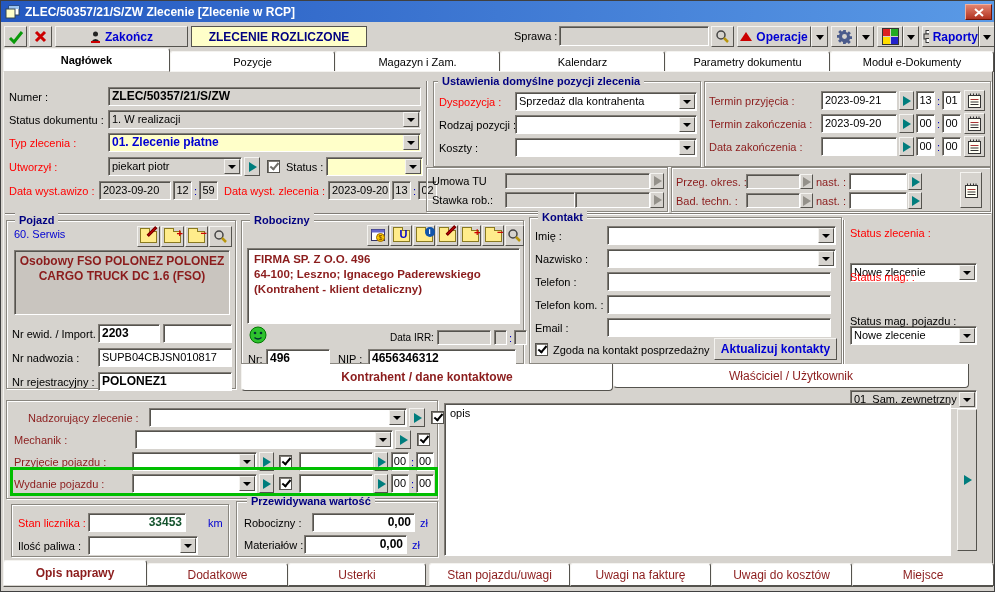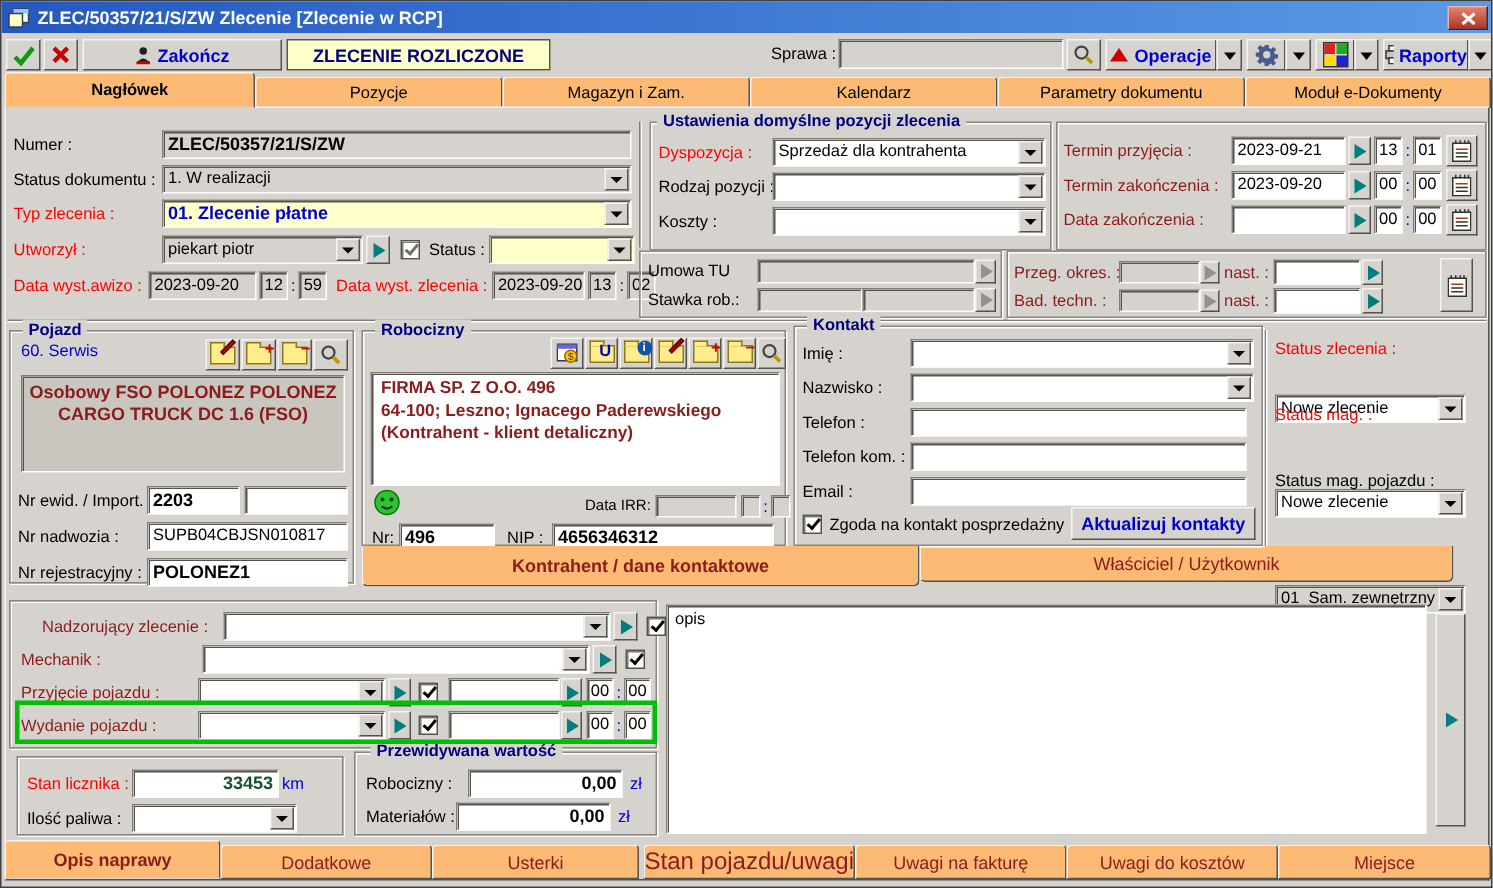--- a/index.html
+++ b/index.html
@@ -24,21 +24,21 @@
 .ab::after{content:"";width:0;height:0;border-left:8px solid #007D7D;border-top:5px solid transparent;border-bottom:5px solid transparent;margin-left:1px}
 .ab.dis::after{border-left-color:#94918A}
 .cb{width:13px;height:13px;background:#fff;border:1px solid #55534E;box-shadow:inset 1px 1px 0 #807C76;position:relative;flex:none}
 .cb.on::after{content:"";position:absolute;left:2px;top:2px;width:7px;height:3px;border-left:2px solid #000;border-bottom:2px solid #000;transform:rotate(-50deg)}
 .cb.on.gy::after{border-color:#6F6D68}
 .tbox{width:20px;text-align:center;flex:none;padding:1px 0}
 .colon{color:#0000C8;padding:0 2px;font-size:11px}
 .colon::after{content:":"}
 .group{position:absolute;border:1px solid #8A8780;box-shadow:inset 1px 1px 0 #FFF,1px 1px 0 #FFF}
 .legend{position:absolute;top:-8px;left:8px;background:#D6D3CE;padding:0 4px;font-size:11px;font-weight:bold;color:#000080;line-height:15px;white-space:nowrap}
-.tab{position:absolute;display:flex;align-items:center;justify-content:center;font-size:11px;background:#fdba74;border:1px solid;border-color:#F4F3F0 #55534E #55534E #F4F3F0;border-radius:3px 3px 0 0;white-space:nowrap}
+.tab{position:absolute;display:flex;align-items:center;justify-content:center;font-size:11px;background:#ffffff;border:1px solid;border-color:#F4F3F0 #55534E #55534E #F4F3F0;border-radius:3px 3px 0 0;white-space:nowrap}
 .tab.bottomside{border-radius:0 0 4px 4px;border-top:none}
 .groove-h{position:absolute;height:2px;border-top:1px solid #807C76;border-bottom:1px solid #FFF}
 .groove-v{position:absolute;width:2px;border-left:1px solid #807C76;border-right:1px solid #FFF}
 .titlebar{position:absolute;left:0;top:0;width:995px;height:21px;background:linear-gradient(90deg,#2458C0,#5A9AE6);display:flex;align-items:center;padding:0 4px;color:#fff;font-weight:bold;font-size:12px;gap:5px}
 .closebtn{position:absolute;right:4px;top:3px;width:27px;height:16px;background:linear-gradient(#E2836F,#B23321);border:1px solid;border-color:#F0B0A0 #701508 #701508 #F0B0A0;display:flex;align-items:center;justify-content:center}
 .panel{position:absolute;left:2px;top:70px;width:990px;height:516px;border:1px solid;border-color:#F4F3F0 #55534E #55534E #F4F3F0;background:#D6D3CE}
 .folder{width:17px;height:12px;background:#FFEC8B;border:1px solid #8A7A20;position:relative;flex:none}
 .folder::before{content:"";position:absolute;left:-1px;top:-4px;width:8px;height:3px;background:#FFEC8B;border:1px solid #8A7A20;border-bottom:none}
 .fsym{position:absolute;right:-3px;top:-4px;font-size:11px;font-weight:bold;line-height:11px}
 .pencil{position:absolute;right:-2px;top:-2px;width:12px;height:3px;background:#C00;transform:rotate(-45deg);border:1px solid #600}
@@ -486,21 +486,21 @@
       <span class="colon"></span>
       <div class="fld tbox" style="width:18px">00</div>
     </div>
   </div>
   <div class="abs" style="left:9px;top:466px;width:428px;height:29px;border:3px solid #00BE00;z-index:10;pointer-events:none"></div>
 
   <div class="group" style="left:10px;top:503px;width:218px;height:53px">
     <div class="frow" style="left:6px;top:8px;width:206px">
       <span class="lab r" style="width:70px">Stan licznika :</span>
       <div class="fld valblue" style="width:98px">33453</div>
-      <span class="lab blue" style="margin-left:2px">km</span>
+      <span class="lab blue" style="margin-left:22px">km</span>
     </div>
     <div class="frow" style="left:6px;top:31px;width:206px">
       <span class="lab" style="width:70px">Ilość paliwa :</span>
       <div class="fld combo" style="width:110px"><span></span><span class="dd"></span></div>
     </div>
   </div>
 
   <div class="group" style="left:235px;top:500px;width:202px;height:56px">
     <span class="legend" style="left:10px">Przewidywana wartość</span>
     <div class="frow" style="left:7px;top:11px;width:190px">
@@ -514,18 +514,18 @@
       <span class="lab blue" style="margin-left:5px">zł</span>
     </div>
   </div>
 
   <div class="opisbox" style="left:443px;top:402px;width:507px;height:153px">opis</div>
   <div class="btn ab abs" style="left:956px;top:408px;width:20px;height:142px"></div>
 
   <div class="tab bold m" style="left:2px;top:559px;width:144px;height:26px;z-index:3;font-size:12px;border-bottom:1px solid #D6D3CE">Opis naprawy</div>
   <div class="tab m" style="left:146px;top:562px;width:141px;height:23px;font-size:12px">Dodatkowe</div>
   <div class="tab m" style="left:287px;top:562px;width:138px;height:23px;font-size:12px">Usterki</div>
-  <div class="tab m" style="left:428px;top:562px;width:141px;height:23px;font-size:16px">Stan pojazdu/uwagi</div>
+  <div class="tab m" style="left:428px;top:562px;width:141px;height:23px;font-size:12px">Stan pojazdu/uwagi</div>
   <div class="tab m" style="left:569px;top:562px;width:141px;height:23px;font-size:12px">Uwagi na fakturę</div>
   <div class="tab m" style="left:710px;top:562px;width:141px;height:23px;font-size:12px">Uwagi do kosztów</div>
   <div class="tab m" style="left:851px;top:562px;width:142px;height:23px;font-size:12px">Miejsce</div>
 
 </div>
 
 </body></html>

